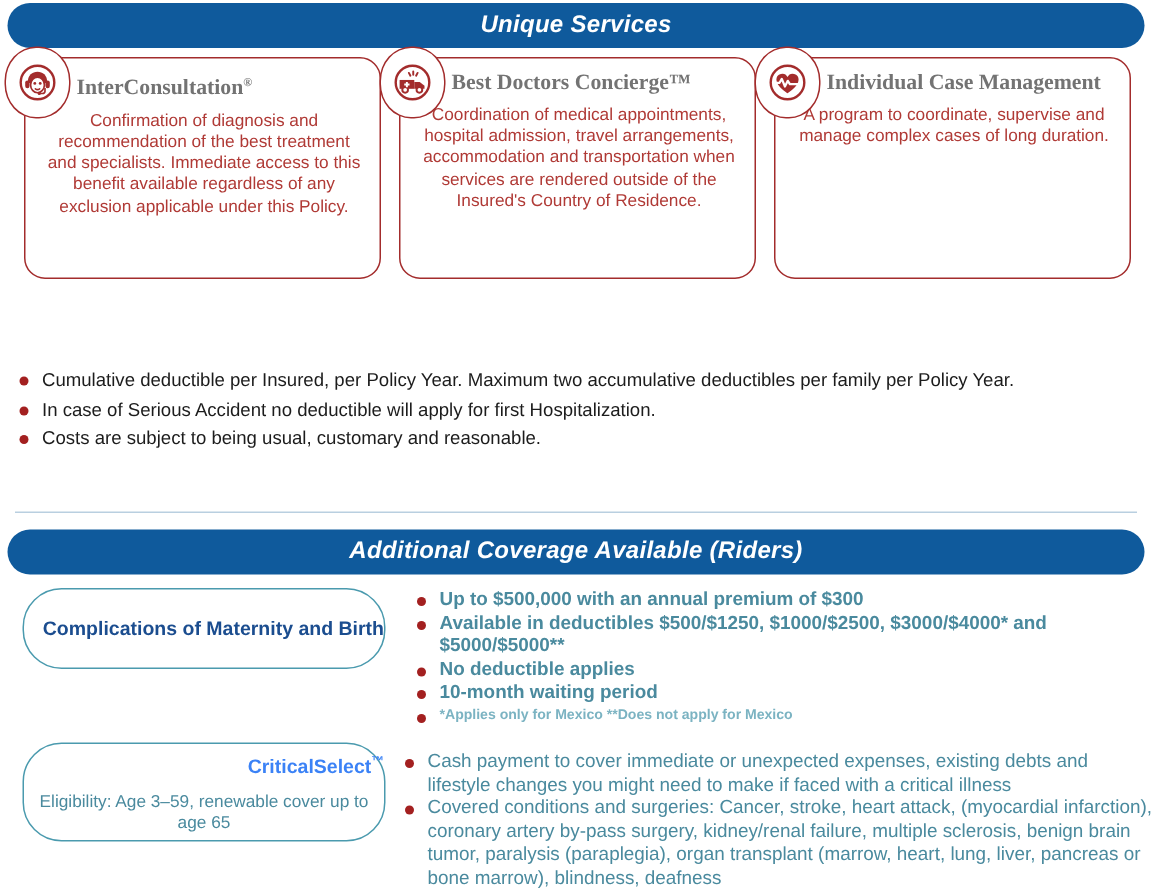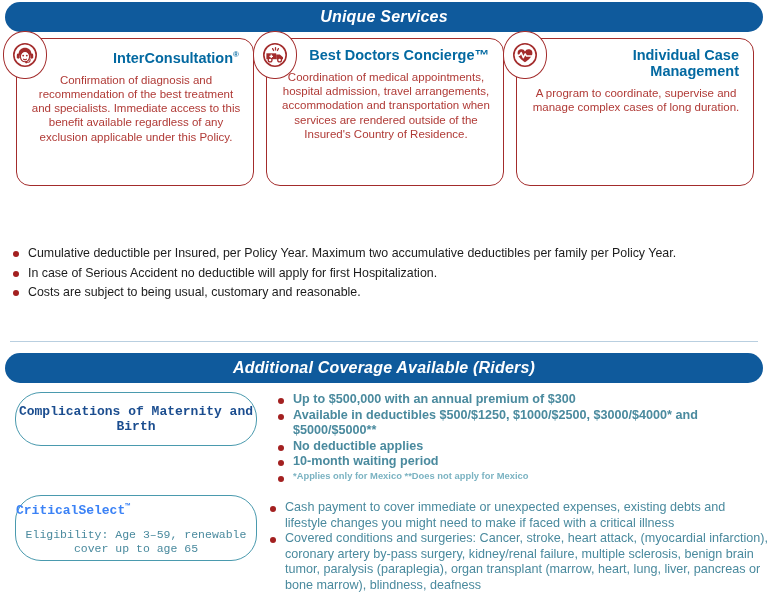--- a/index.html
+++ b/index.html
@@ -69,25 +69,26 @@
     background: #ffffff;
     display: flex;
     align-items: center;
     justify-content: center;
     z-index: 3;
   }
   .svc-icon svg { display: block; }
 
   .svc-title {
     margin: 8px 14px 0 34px;
-    text-align: right;
-    color: #0369a1;
+    text-align: left;
+    color: #737373;
     font-size: 14.5px;
     font-weight: bold;
     line-height: 16px;
+    font-family: Liberation Serif, serif;
   }
   .svc-title .sup {
     font-size: 8px;
     vertical-align: super;
     font-weight: bold;
   }
   .svc-body {
     margin: 7px 10px 0 12px;
     text-align: center;
     color: #b03a36;
@@ -142,23 +143,22 @@
     position: absolute;
     left: 15px;
     width: 242px;
     border: 1.5px solid #4a9aae;
     border-radius: 26px;
     box-sizing: border-box;
     background: #ffffff;
     text-align: center;
     display: flex;
     flex-direction: column;
-    align-items: flex-start;
+    align-items: flex-end;
     justify-content: center;
-    font-family: Liberation Mono, monospace;
   }
   .pill-title {
     color: #1b4d8f;
     font-size: 13px;
     font-weight: bold;
     line-height: 15.5px;
   }
   .pill-title.teal { color: #3b82f6; }
   .pill-title .tm { font-size: 8.5px; vertical-align: super; }
   .pill-sub {

